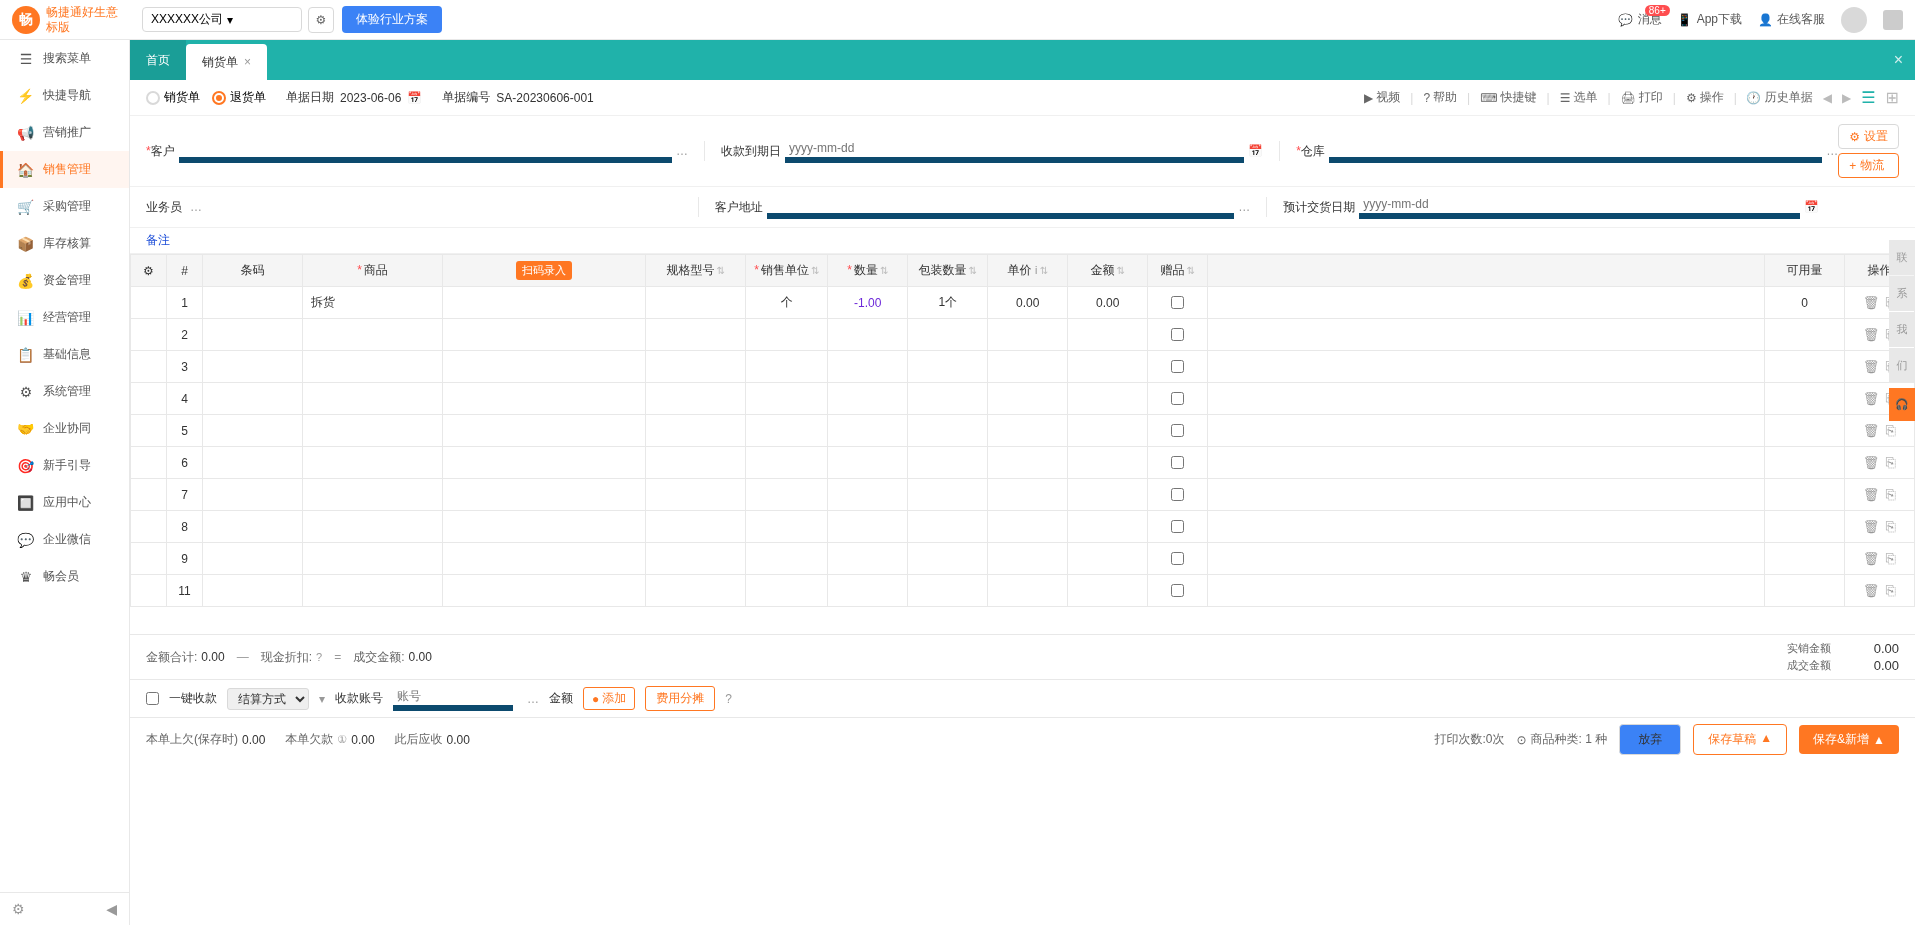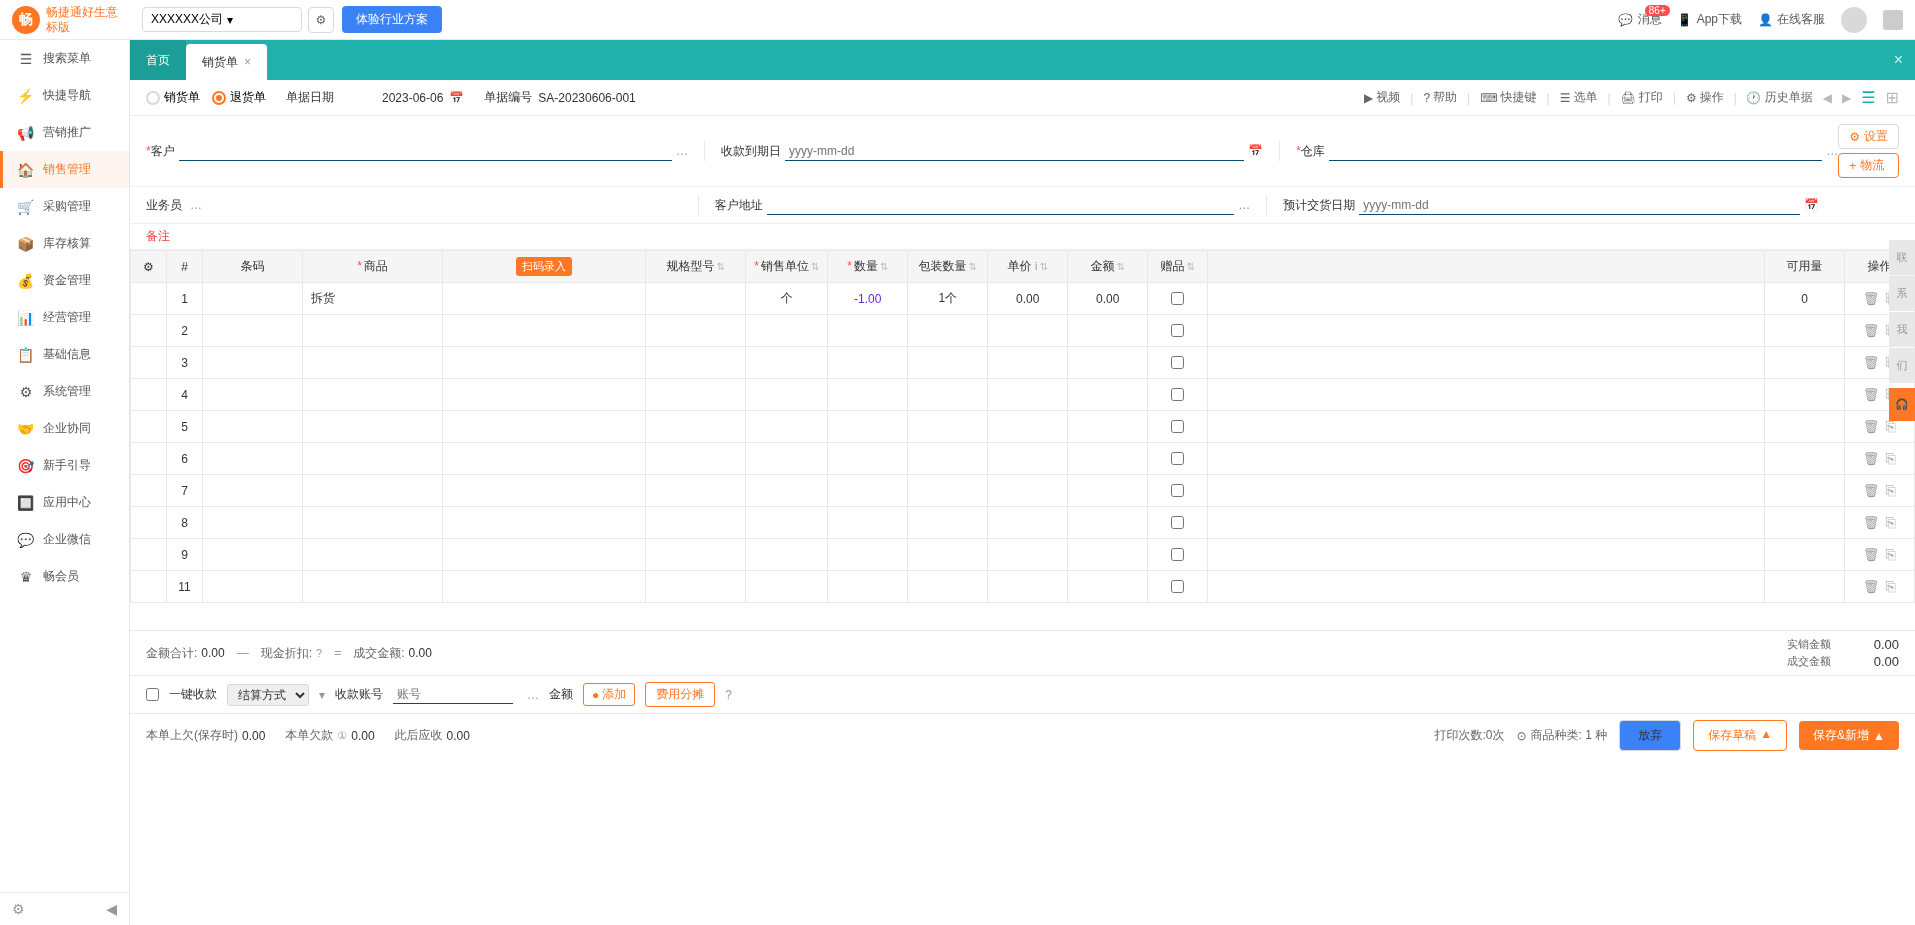--- a/index.html
+++ b/index.html
@@ -42,43 +42,43 @@
     
     .form-container { background: #fff; flex: 1; display: flex; flex-direction: column; overflow: hidden; }
     .form-header { padding: 8px 16px; border-bottom: 1px solid #f0f0f0; display: flex; align-items: center; gap: 20px; flex-shrink: 0; }
     .radio-group { display: flex; align-items: center; gap: 12px; }
     .radio-item { display: flex; align-items: center; gap: 4px; cursor: pointer; }
     .radio-dot { width: 14px; height: 14px; border-radius: 50%; border: 2px solid #d9d9d9; background: white; }
     .radio-dot.active { border-color: #ff7722; background: white; position: relative; }
     .radio-dot.active::after { content: ''; position: absolute; top: 2px; left: 2px; width: 6px; height: 6px; border-radius: 50%; background: #ff7722; }
     .date-field { display: flex; align-items: center; gap: 6px; }
     .date-label { color: #333; }
-    .date-value { color: #333; font-weight: 500; margin-left: 42px; }
+    .date-value { color: #333; font-weight: 500; }
     .cal-icon { color: #999; cursor: pointer; }
     .doc-label { color: #333; }
     .doc-value { color: #333; font-weight: 500; }
     .header-actions { margin-left: auto; display: flex; align-items: center; gap: 10px; }
     .action-link { color: #666; cursor: pointer; display: flex; align-items: center; gap: 3px; font-size: 11px; }
     .action-separator { color: #d9d9d9; }
 
     
     .fields-row { display: flex; align-items: center; padding: 8px 16px; gap: 0; border-bottom: 1px solid #f0f0f0; flex-shrink: 0; }
     .field-group { display: flex; align-items: center; flex: 1; }
     .field-label-plain { color: #333; margin-right: 4px; }
     .field-required { color: #ff4d4f; }
-    .field-input { border: none; border-bottom: 1px solid #0c4a6e; padding: 2px 4px; min-width: 120px; color: #333; outline: none; }
+    .field-input { border: none; border-bottom: 6px solid #0c4a6e; padding: 2px 4px; min-width: 120px; color: #333; outline: none; }
     .field-ellipsis { color: #999; cursor: pointer; margin-left: 4px; }
     .field-divider { width: 1px; background: #e8e8e8; height: 20px; margin: 0 16px; }
     .field-calendar { color: #999; cursor: pointer; margin-left: 4px; }
     .settings-btn { background: white; border: 1px solid #d9d9d9; border-radius: 4px; padding: 3px 10px; cursor: pointer; color: #ff7722; display: flex; align-items: center; gap: 4px; font-size: 11px; }
     .logistics-btn { background: white; border: 1px solid #ff7722; border-radius: 4px; padding: 3px 10px; cursor: pointer; color: #ff7722; display: flex; align-items: center; gap: 4px; font-size: 11px; }
 
     
     .remarks-row { padding: 4px 16px; border-bottom: 1px solid #f0f0f0; display: flex; align-items: center; flex-shrink: 0; }
-    .remarks-label { color: #ef4444; margin-right: 4px; }
+    .remarks-label { color: #1d4ed8; margin-right: 4px; }
     .remarks-input { border: none; outline: none; flex: 1; color: #333; }
 
     
     .table-container { flex: 1; overflow-y: auto; overflow-x: auto; flex-shrink: 0; max-height: 380px; }
     table { width: 100%; border-collapse: collapse; min-width: 1400px; }
     th { background: #f5f5f5; border: 1px solid #e8e8e8; padding: 6px 8px; text-align: center; color: #333; font-weight: normal; position: sticky; top: 0; z-index: 1; white-space: nowrap; }
     td { border: 1px solid #e8e8e8; padding: 5px 8px; text-align: center; color: #333; height: 32px; }
     .col-settings { width: 36px; }
     .col-num { width: 36px; }
     .col-barcode { width: 100px; }

